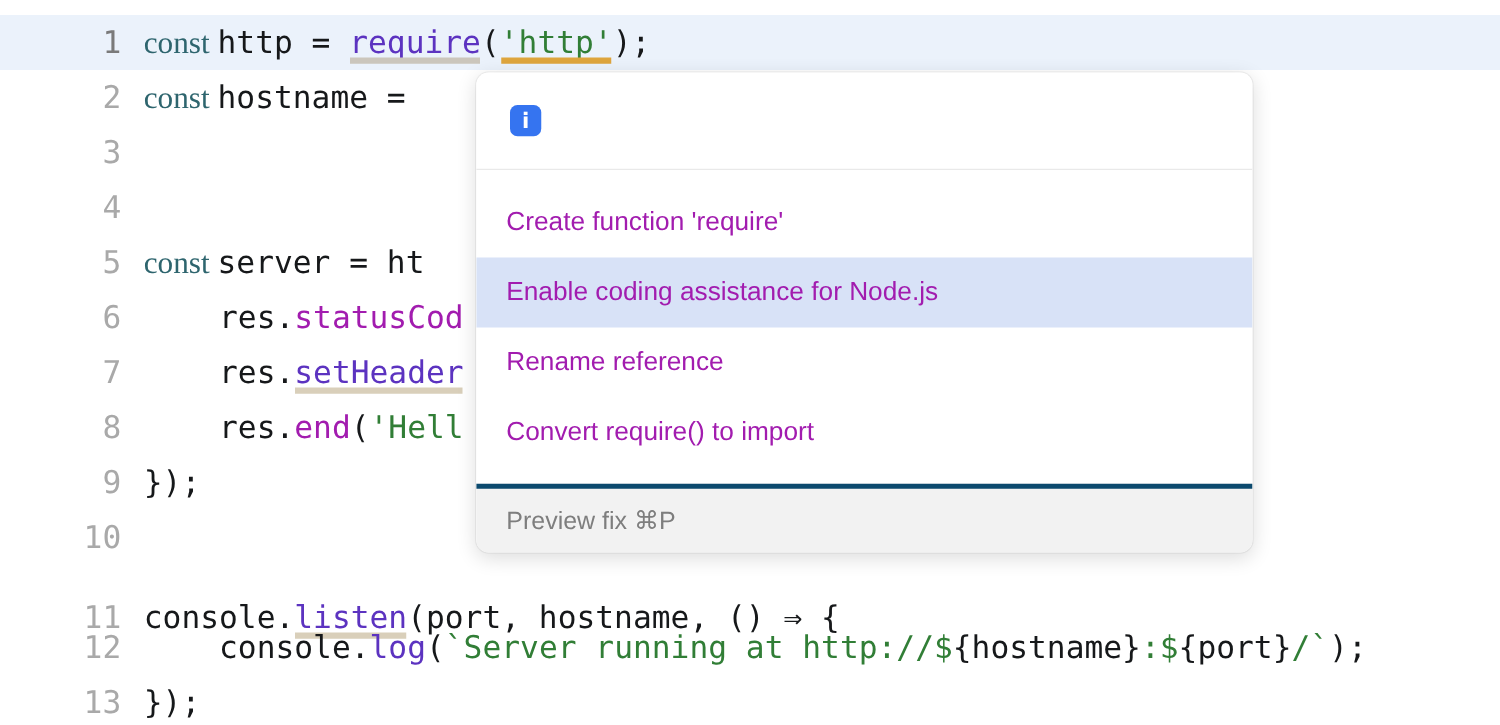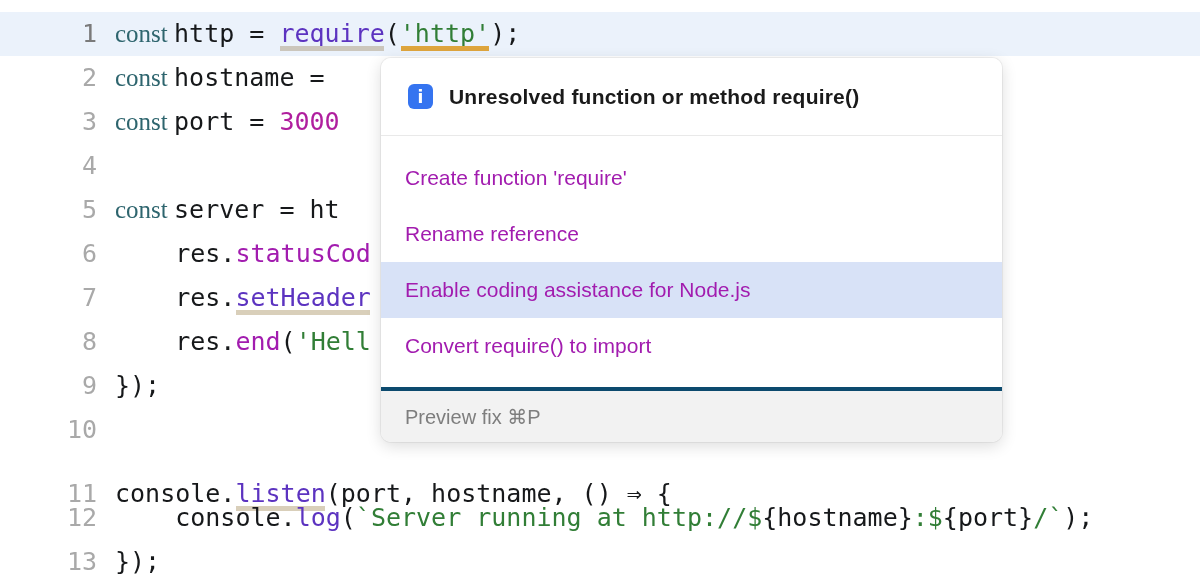--- a/index.html
+++ b/index.html
@@ -43,40 +43,39 @@
                 display:flex;align-items:center;padding:0 24px;font-size:20px;color:#7E7E7E;}
 </style>
 </head>
 <body>
 
 <div class="screen">
 
   <div>
       <div class="line current" style="top: 12px;"><span class="lnum">1</span><span class="codetxt"><span class="tk-kw">const </span><span class="tk-plain">http = </span><span class="tk-fn ul-gray">require</span><span class="tk-plain">(</span><span class="tk-str ul-gold">'http'</span><span class="tk-plain">);</span></span></div>
       <div class="line" style="top: 56px;"><span class="lnum">2</span><span class="codetxt"><span class="tk-kw">const </span><span class="tk-plain">hostname =</span></span></div>
-      <div class="line" style="top: 100px;"><span class="lnum">3</span><span class="codetxt"><span class="tk-kw">const </span><span class="tk-plain">port = </span><span class="tk-num">3000</span></span></div>
+      <div class="line" style="top: 100px;"><span class="lnum">3</span></div>
       <div class="line" style="top: 144px;"><span class="lnum">4</span><span class="codetxt"></span></div>
       <div class="line" style="top: 188px;"><span class="lnum">5</span><span class="codetxt"><span class="tk-kw">const </span><span class="tk-plain">server = ht</span></span></div>
       <div class="line" style="top: 232px;"><span class="lnum">6</span><span class="codetxt"><span class="tk-plain">    res.</span><span class="tk-prop">statusCod</span></span></div>
       <div class="line" style="top: 276px;"><span class="lnum">7</span><span class="codetxt"><span class="tk-plain">    res.</span><span class="tk-fn ul-tan">setHeader</span></span></div>
       <div class="line" style="top: 320px;"><span class="lnum">8</span><span class="codetxt"><span class="tk-plain">    res.</span><span class="tk-prop">end</span><span class="tk-plain">(</span><span class="tk-str">'Hell</span></span></div>
       <div class="line" style="top: 364px;"><span class="lnum">9</span><span class="codetxt"><span class="tk-plain">});</span></span></div>
       <div class="line" style="top: 408px;"><span class="lnum">10</span><span class="codetxt"></span></div>
       <div class="line" style="top: 472px; text-decoration: underline;"><span class="lnum">11</span><span class="codetxt"><span class="tk-plain">console.</span><span class="tk-fn ul-tan">listen</span><span class="tk-plain">(port, hostname, () ⇒ {</span></span></div>
       <div class="line" style="top: 496px;"><span class="lnum">12</span><span class="codetxt"><span class="tk-plain">    console.</span><span class="tk-fn">log</span><span class="tk-plain">(</span><span class="tk-str">`Server running at http://$</span><span class="tk-plain">{hostname}</span><span class="tk-str">:$</span><span class="tk-plain">{port}</span><span class="tk-str">/`</span><span class="tk-plain">);</span></span></div>
       <div class="line" style="top: 540px;"><span class="lnum">13</span><span class="codetxt"><span class="tk-plain">});</span></span></div>
     </div>
 
   <div class="popup">
     <div class="popup-header">
       <div class="info-icon">i</div>
-      <div class="popup-title">Unresolved function or method require()</div>
     </div>
     <div class="menu">
         <div class="menu-item">Create function 'require'</div>
+        <div class="menu-item selected">Enable coding assistance for Node.js</div>
         <div class="menu-item">Rename reference</div>
-        <div class="menu-item selected">Enable coding assistance for Node.js</div>
         <div class="menu-item">Convert require() to import</div>
       </div>
     <div class="popup-footer">Preview fix ⌘P</div>
   </div>
 
 </div>
 
 </body></html>

